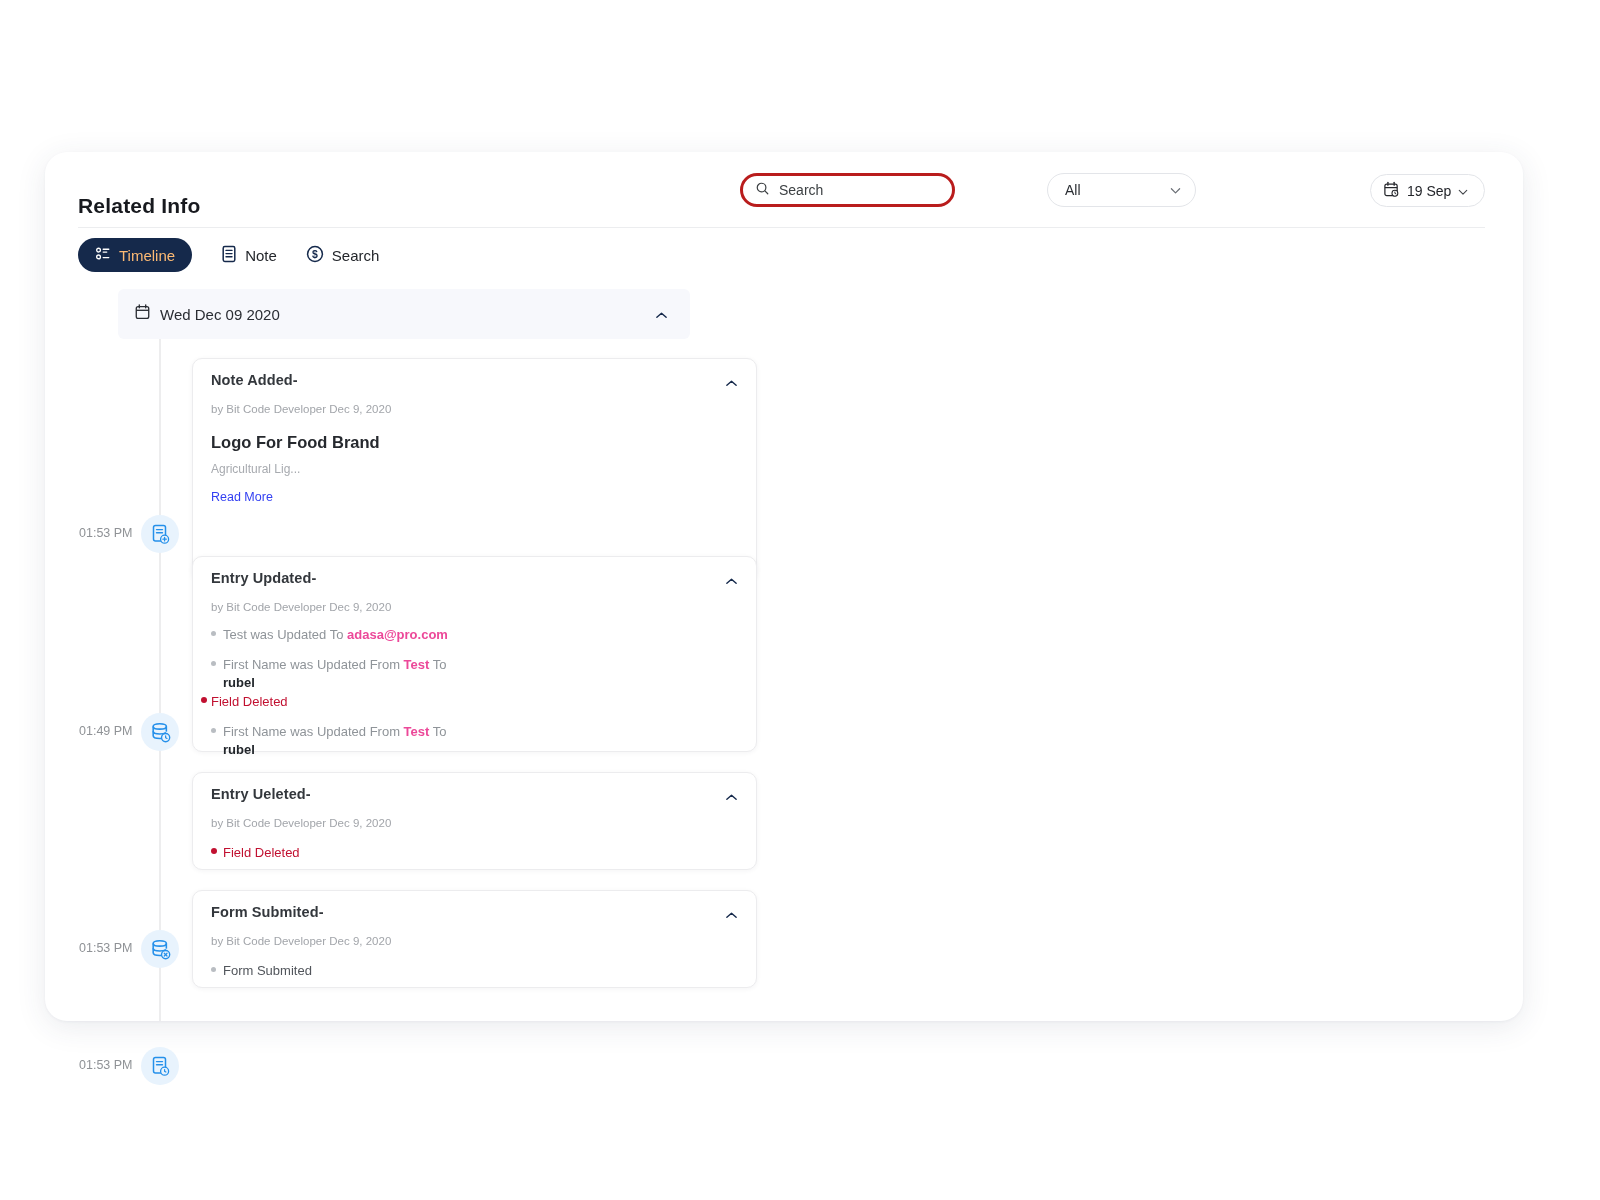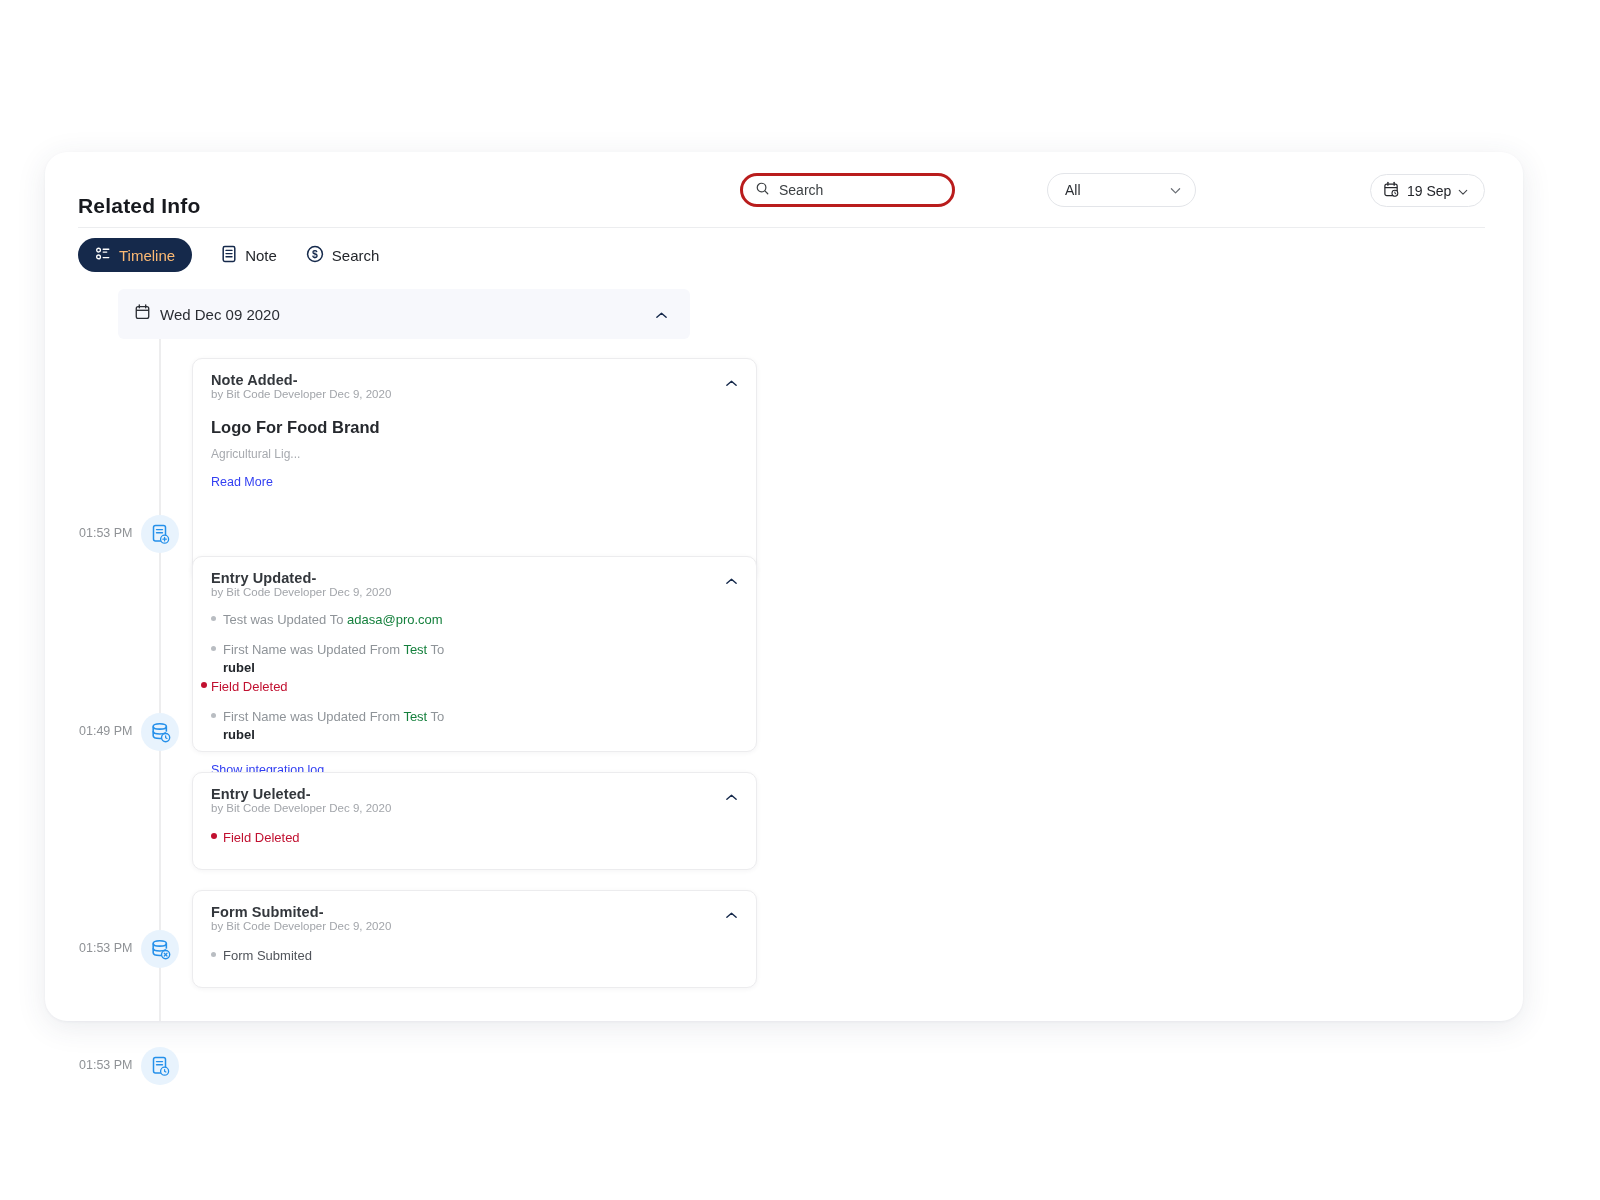--- a/index.html
+++ b/index.html
@@ -71,34 +71,34 @@
   }
 
   .card {
     position:absolute; left:147px; width:565px; background:#fff;
     border:1px solid #ececee; border-radius:10px;
     box-shadow:0 1px 5px rgba(30,40,60,.05);
     padding:13px 18px;
   }
   .card-head { display:flex; justify-content:space-between; align-items:flex-start; }
   .card-title { font-size:14.5px; color:#33373c; font-weight:600; letter-spacing:.1px; }
-  .card-byline { font-size:11.5px; color:#a2a5aa; margin-top:0; }
+  .card-byline { font-size:11.5px; color:#a2a5aa; margin-top:15px; }
   .chev-btn { cursor:pointer; margin-top:2px; }
 
   .note-heading { font-size:16.5px; font-weight:700; color:#26292e; margin-top:18px; }
   .note-excerpt { font-size:12px; color:#a7aaaf; margin-top:10px; }
   .link { font-size:12.5px; color:#3340f2; margin-top:14px; display:inline-block; cursor:pointer; }
   .link.sm { margin-top:6px; }
 
   ul.bullets { list-style:none; margin-top:14px; }
   ul.bullets li { font-size:13px; color:#8f9499; margin-bottom:15px; padding-left:12px; position:relative; }
   ul.bullets li .dot {
     position:absolute; left:0; top:4px; width:5px; height:5px; border-radius:50%; background:#b9bdc2;
   }
-  ul.bullets li b { color:#15803d; font-weight:400; }
+  ul.bullets li b { color:#ec4899; font-weight:700; }
   ul.bullets li .line2 { color:#22262b; font-weight:700; margin-top:3px; }
   ul.bullets li.tight { margin-top:-11px; margin-bottom:15px; padding-left:10px; margin-left:-10px; }
   ul.bullets li.red-item { color:#c11030; }
   ul.bullets li.red-item .dot { background:#c11030; width:6px; height:6px; top:3px; }
   ul.bullets li.dark { color:#51555b; }
   ul.bullets.single { margin-top:16px; }
 </style>
 </head>
 <body>
 

